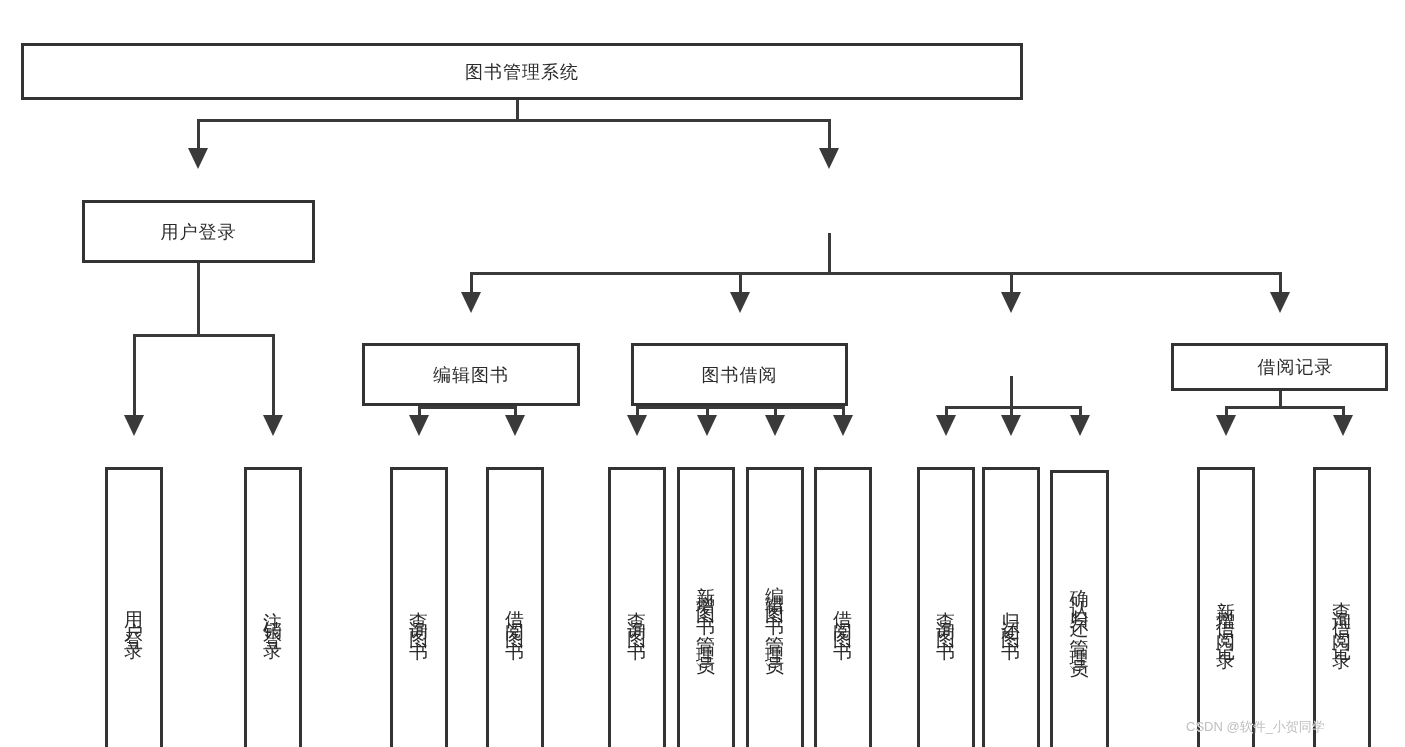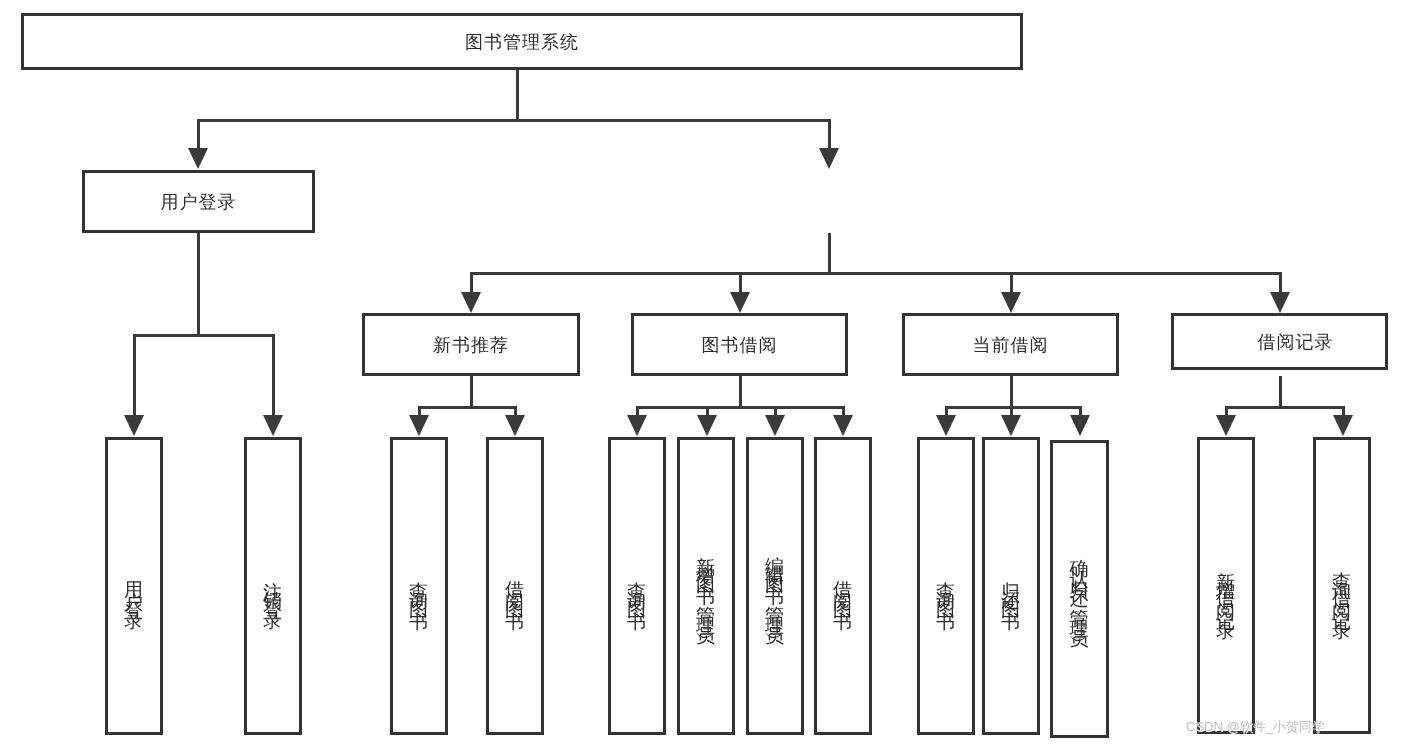--- a/index.html
+++ b/index.html
@@ -16,20 +16,21 @@
     box-sizing: border-box;
     border: 3px solid #333333;
     background: #ffffff;
     display: flex;
     align-items: center;
     justify-content: center;
     color: #2b2b2b;
     font-size: 18px;
     letter-spacing: 1px;
     text-align: center;
+    margin-top: 30px;
   }
   .leaf {
     font-size: 19px;
   }
   .vtext {
     writing-mode: vertical-rl;
     text-orientation: mixed;
     letter-spacing: 10px;
     line-height: 1;
     white-space: nowrap;
@@ -129,29 +130,26 @@
 
   <div class="node" style="left:21px; top:13px; width:1002px; height:57px;">
     <span>图书管理系统</span>
   </div>
 
   <div class="node" style="left:82px; top:170px; width:233px; height:63px;">
     <span>用户登录</span>
   </div>
 
   <div class="node" style="left:362px; top:313px; width:218px; height:63px;">
-    <span>新书推荐</span>
+    <span>编辑图书</span>
   </div>
   <div class="node" style="left:631px; top:313px; width:217px; height:63px;">
     <span>图书借阅</span>
   </div>
-  <div class="node" style="left:902px; top:313px; width:217px; height:63px;">
-    <span>当前借阅</span>
-  </div>
-  <div class="node" style="left:1171px; top:313px; width:217px; height:57px;padding-left:32px;">
+  <div class="node" style="left:1171px; top:313px; width:217px; height:48px;padding-left:32px;">
     <span>借阅记录</span>
   </div>
 
   <div class="node leaf" style="left:105px; top:437px; width:58px; height:298px;">
     <span class="vtext">用户登录</span>
   </div>
   <div class="node leaf" style="left:244px; top:437px; width:58px; height:298px;">
     <span class="vtext">注销登录</span>
   </div>
 

